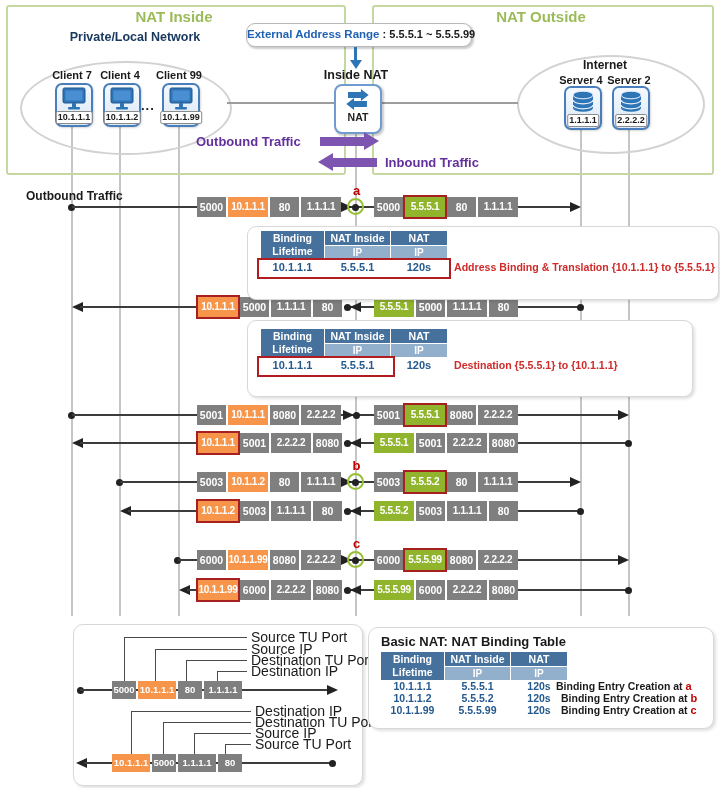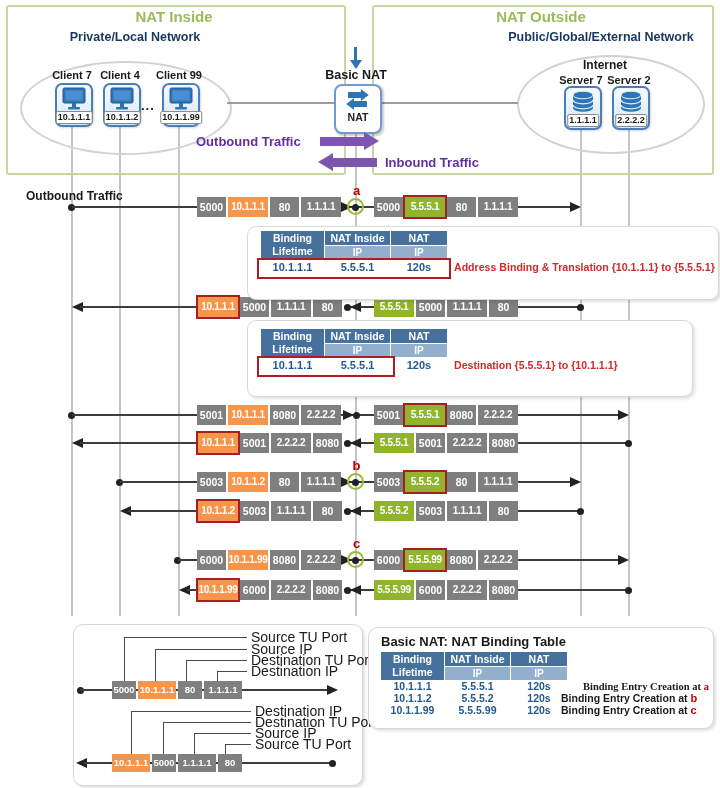--- a/index.html
+++ b/index.html
@@ -83,21 +83,20 @@
   <div class="vline" style="left:355px;top:131px;height:485px;"></div>
   <div class="vline" style="left:580px;top:127px;height:489px;"></div>
   <div class="vline" style="left:628px;top:127px;height:489px;"></div>
 
   <div class="frame" style="left:6px;top:5px;width:336px;height:166px;"></div>
   <div class="frame" style="left:372px;top:5px;width:338px;height:166px;"></div>
   <div class="frame-title" style="left:6px;top:8px;width:336px;">NAT Inside</div>
   <div class="frame-title" style="left:372px;top:8px;width:338px;">NAT Outside</div>
 
   <div class="netlabel" style="left:30px;top:30px;width:210px;">Private/Local Network</div>
-  <div class="netlabel" style="left:490px;top:30px;width:222px;">Public/Global/External Network</div>
 
   <div class="ellipse" style="left:20px;top:61px;width:208px;height:90px;"></div>
   <div class="ellipse" style="left:517px;top:55px;width:184px;height:95px;"></div>
   <div class="nodelabel" style="left:560px;top:58px;width:90px;font-size:12px;">Internet</div>
 
   <div class="conn" style="left:227px;top:102px;width:107px;"></div>
   <div class="conn" style="left:378px;top:102px;width:140px;"></div>
 
   <div class="nodelabel" style="left:42px;top:69px;width:60px;">Client 7</div>
   <div class="nodebox" style="left:55px;top:83px;">
@@ -124,45 +123,48 @@
   <div class="nodebox" style="left:162px;top:83px;">
     <svg width="30" height="24" viewBox="0 0 30 24" style="display:block;margin:2px auto 0;">
       <rect x="4" y="1" width="22" height="15" rx="1.5" fill="#2e75b6" stroke="#24598f" stroke-width="1"></rect>
       <rect x="6.5" y="3.5" width="17" height="10" fill="#4a8fd4"></rect>
       <rect x="13" y="16" width="4" height="4" fill="#2e75b6"></rect>
       <rect x="9" y="20" width="12" height="2.5" rx="1" fill="#2e75b6"></rect>
     </svg>
     <span class="ipbox">10.1.1.99</span>
   </div>
 
-  <div class="nodelabel" style="left:551px;top:74px;width:60px;">Server 7</div>
+  <div class="nodelabel" style="left:551px;top:74px;width:60px;">Server 4</div>
   <div class="nodebox" style="left:564px;top:86px;">
     <svg width="26" height="26" viewBox="0 0 26 26" style="display:block;margin:2px auto 0;">
       <path d="M3 5 v13 a10 3.8 0 0 0 20 0 v-13" fill="#2e75b6"></path>
       <ellipse cx="13" cy="5" rx="10" ry="3.8" fill="#2e75b6" stroke="#eaf2fb" stroke-width="1"></ellipse>
       <path d="M3 10 a10 3.8 0 0 0 20 0" fill="none" stroke="#eaf2fb" stroke-width="1.2"></path>
       <path d="M3 15 a10 3.8 0 0 0 20 0" fill="none" stroke="#eaf2fb" stroke-width="1.2"></path>
     </svg>
     <span class="ipbox">1.1.1.1</span>
   </div>
   <div class="nodelabel" style="left:599px;top:74px;width:60px;">Server 2</div>
   <div class="nodebox" style="left:612px;top:86px;">
     <svg width="26" height="26" viewBox="0 0 26 26" style="display:block;margin:2px auto 0;">
       <path d="M3 5 v13 a10 3.8 0 0 0 20 0 v-13" fill="#2e75b6"></path>
       <ellipse cx="13" cy="5" rx="10" ry="3.8" fill="#2e75b6" stroke="#eaf2fb" stroke-width="1"></ellipse>
       <path d="M3 10 a10 3.8 0 0 0 20 0" fill="none" stroke="#eaf2fb" stroke-width="1.2"></path>
       <path d="M3 15 a10 3.8 0 0 0 20 0" fill="none" stroke="#eaf2fb" stroke-width="1.2"></path>
     </svg>
     <span class="ipbox">2.2.2.2</span>
   </div>
 
+  <div class="callout" style="left:246px;top:23px;width:224px;height:22px;">
+    <b>External Address Range</b><span> : 5.5.5.1 ~ 5.5.5.99</span>
+  </div>
   <div class="bluestem" style="left:354px;top:47px;height:14px;"></div>
   <div class="bluehead" style="left:350px;top:60px;"></div>
 
-  <div class="nodelabel" style="left:316px;top:68px;width:80px;font-size:12.5px;">Basic NAT</div>
+  <div class="nodelabel" style="left:316px;top:68px;width:80px;font-size:12.5px;">Inside NAT</div>
   <div class="natbox">
     <svg width="32" height="24" viewBox="0 0 32 24" style="display:block;margin:3px auto 0;">
       <path d="M5 4.5 h15 v-3.5 l9 7 -9 7 v-3.5 h-15 z" fill="#2e75b6" transform="scale(0.86) translate(2,-1)"></path>
       <path d="M27 13 h-15 v-3.5 l-9 7 9 7 v-3.5 h15 z" fill="#2e75b6" transform="scale(0.86) translate(2,1)"></path>
     </svg>
     <span class="lbl">NAT</span>
   </div>
 
   <div class="purplabel" style="left:196px;top:134px;">Outbound Traffic</div>
   <div class="purparrow" style="left:320px;top:132px;">
@@ -450,21 +452,21 @@
     <span class="dc">10.1.1.1</span>
     <span class="dc">5.5.5.1</span>
     <span class="dc">120s</span>
     <span class="dc">10.1.1.2</span>
     <span class="dc">5.5.5.2</span>
     <span class="dc">120s</span>
     <span class="dc">10.1.1.99</span>
     <span class="dc">5.5.5.99</span>
     <span class="dc">120s</span>
   </div>
-  <div class="bindnote" style="left:583px;top:681px;font-family:Liberation Serif, serif;">
+  <div class="bindnote" style="left:556px;top:681px;">
     <span>Binding Entry Creation at </span><b>a</b>
   </div>
   <div class="bindnote" style="left:561px;top:693px;">
     <span>Binding Entry Creation at </span><b>b</b>
   </div>
   <div class="bindnote" style="left:561px;top:705px;">
     <span>Binding Entry Creation at </span><b>c</b>
   </div>
 
 </div>

